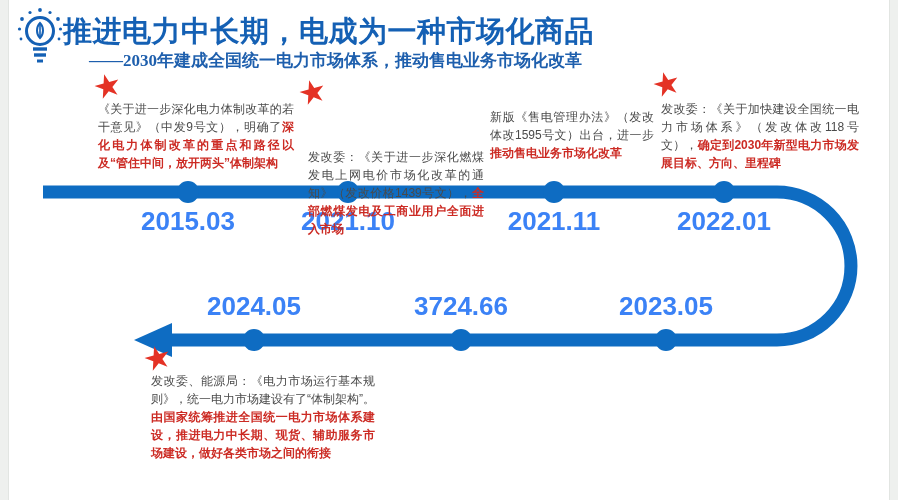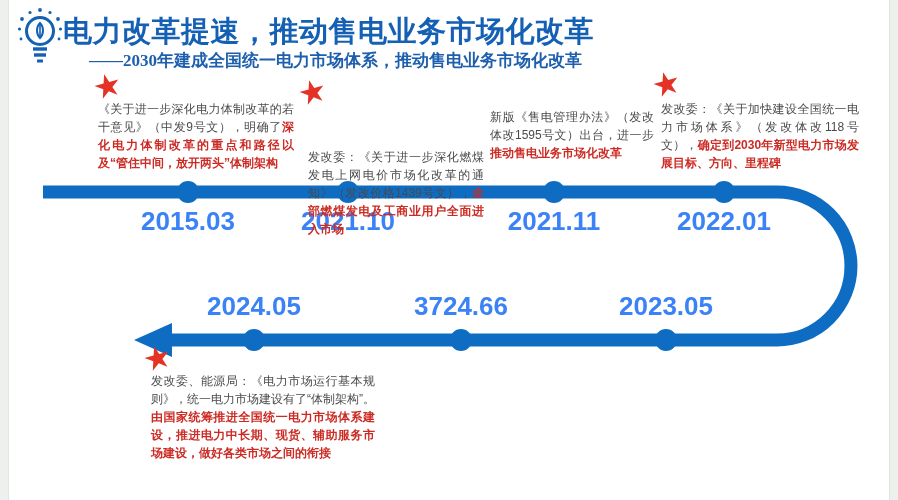--- a/index.html
+++ b/index.html
@@ -67,21 +67,21 @@
       <circle cx="13" cy="5.5" r="1.6"></circle>
           <circle cx="33" cy="5.5" r="1.6"></circle>
       <circle cx="5" cy="12" r="1.9"></circle>
           <circle cx="41" cy="12" r="1.9"></circle>
       <circle cx="2.5" cy="22" r="1.6"></circle>
           <circle cx="43.5" cy="22" r="1.6"></circle>
       <circle cx="4" cy="32" r="1.4"></circle>
           <circle cx="42" cy="32" r="1.4"></circle>
     </g>
   </svg>
-  <div class="title">电力改革提速，推动售电业务市场化改革</div>
+  <div class="title">推进电力中长期，电成为一种市场化商品</div>
   <div class="subtitle">——2030年建成全国统一电力市场体系，推动售电业务市场化改革</div>
 
   <svg class="tl-svg" viewBox="0 0 898 500">
     <path d="M 42 192 H 776 A 74 74 0 0 1 776 340 H 166" fill="none" stroke="#0E6CC2" stroke-width="13"></path>
     <polygon points="133,340 171,323 171,357" fill="#0E6CC2"></polygon>
     <g fill="#0E6CC2">
       <circle cx="187" cy="192" r="11"></circle>
       <circle cx="347" cy="192" r="11"></circle>
       <circle cx="553" cy="192" r="11"></circle>
       <circle cx="723" cy="192" r="11"></circle>

